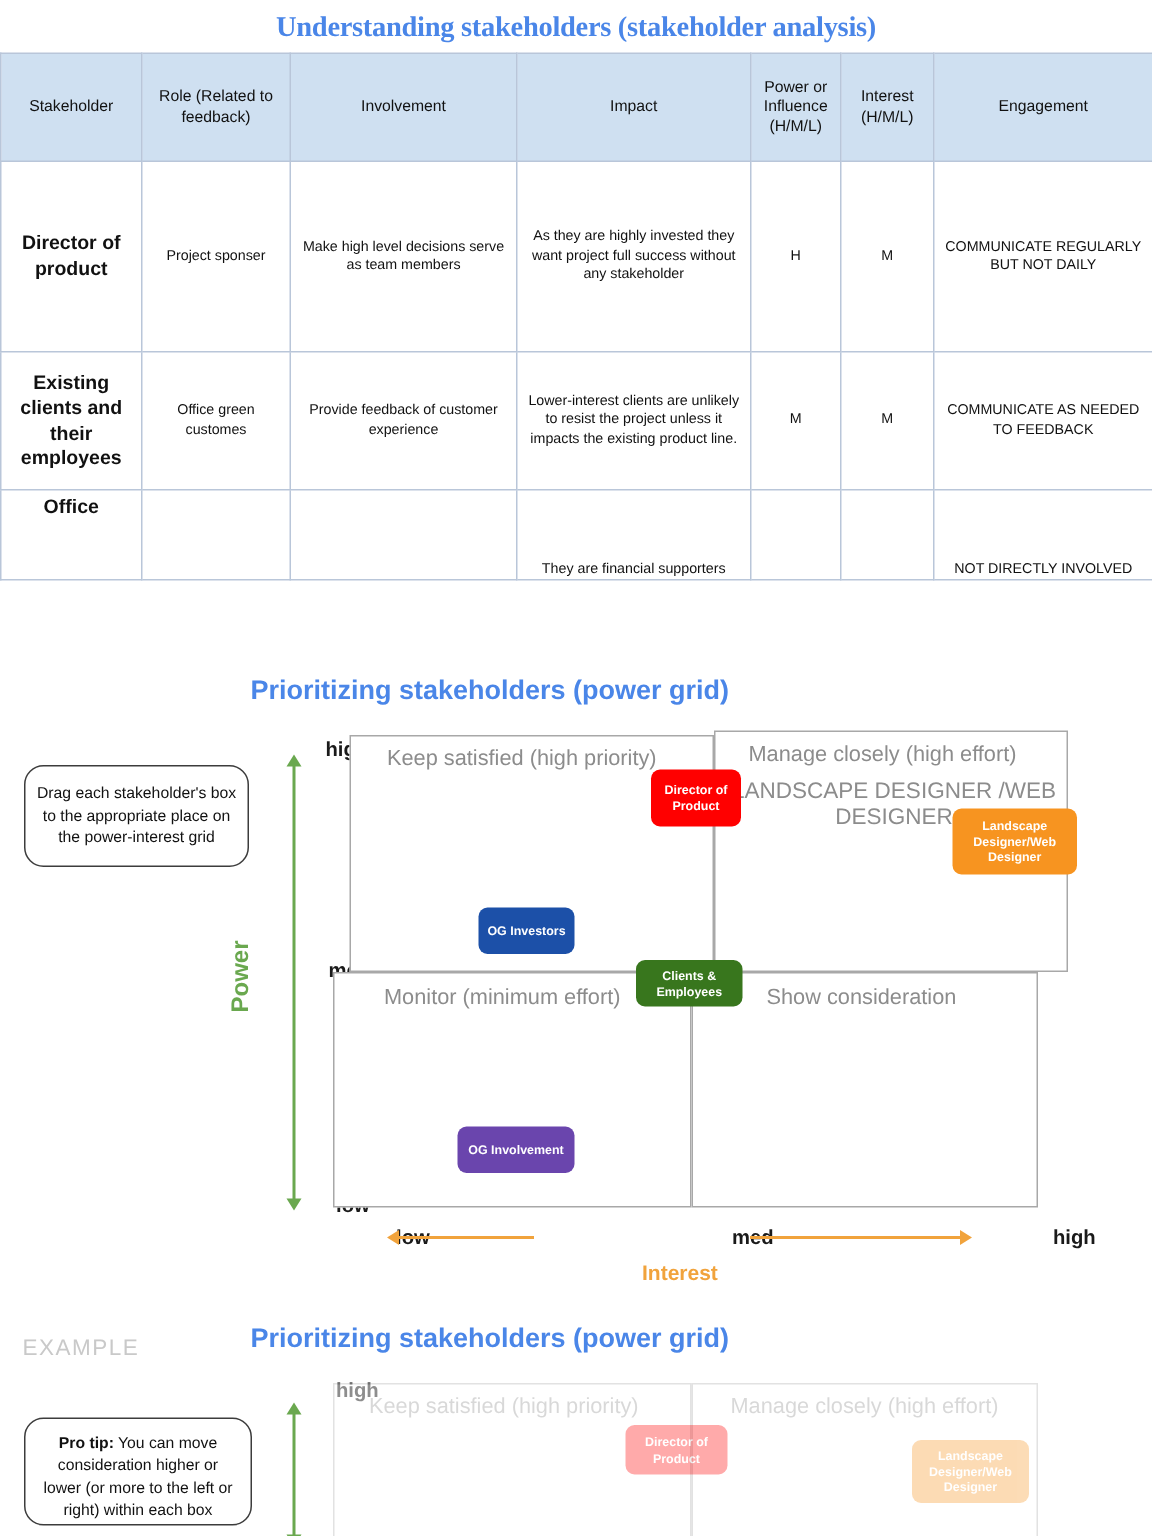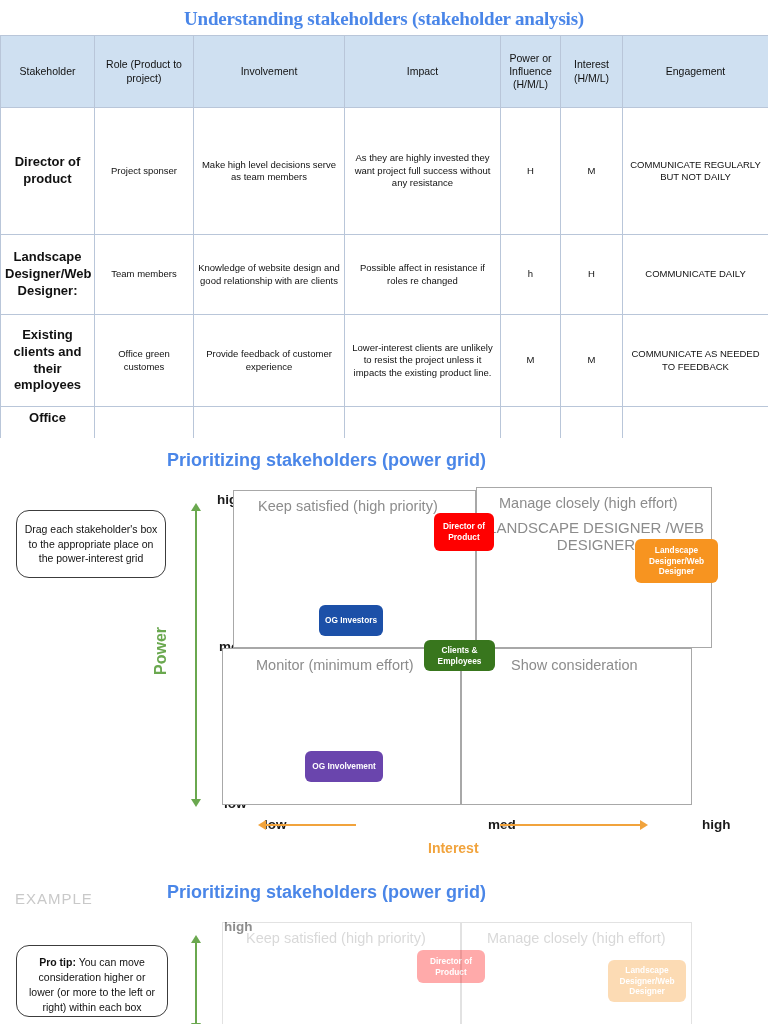--- a/index.html
+++ b/index.html
@@ -120,46 +120,37 @@
 </head>
 <body>
 
 <div class="sec-table">
   <div class="table-title">Understanding stakeholders (stakeholder analysis)</div>
 
   <table class="sa">
     <thead>
       <tr>
         <th class="c1">Stakeholder</th>
-        <th class="c2">Role (Product to project)</th>
+        <th class="c2">Role (Related to feedback)</th>
         <th class="c3">Involvement</th>
         <th class="c4">Impact</th>
         <th class="c5">Power or Influence (H/M/L)</th>
         <th class="c6">Interest (H/M/L)</th>
         <th class="c7">Engagement</th>
       </tr>
     </thead>
     <tbody>
       <tr style="height:127px">
         <td class="name">Director of product</td>
         <td>Project sponser</td>
         <td>Make  high level decisions serve as team members</td>
-        <td>As they are highly invested they want project full success without any resistance</td>
+        <td>As they are highly invested they want project full success without any stakeholder</td>
         <td>H</td>
         <td>M</td>
         <td>COMMUNICATE REGULARLY BUT NOT DAILY</td>
-      </tr>
-      <tr style="height:80px">
-        <td class="name">Landscape Designer/Web Designer:</td>
-        <td>Team members</td>
-        <td>Knowledge of website design and good relationship with are clients</td>
-        <td>Possible affect in resistance if roles re changed</td>
-        <td>h</td>
-        <td>H</td>
-        <td>COMMUNICATE DAILY</td>
       </tr>
       <tr style="height:92px">
         <td class="name">Existing clients and their employees</td>
         <td>Office green customes</td>
         <td>Provide feedback of customer experience</td>
         <td class="big">Lower-interest clients are unlikely to resist the project unless it impacts the existing product line.</td>
         <td>M</td>
         <td>M</td>
         <td>COMMUNICATE AS NEEDED TO FEEDBACK</td>
       </tr>

